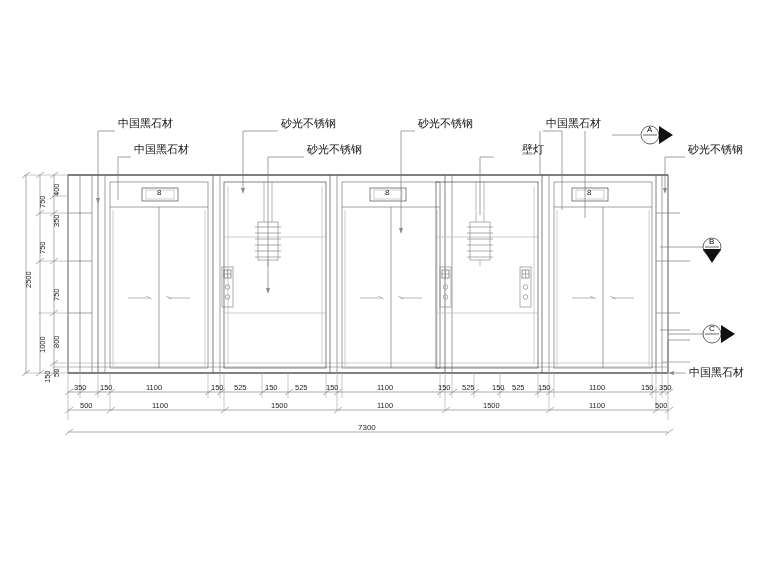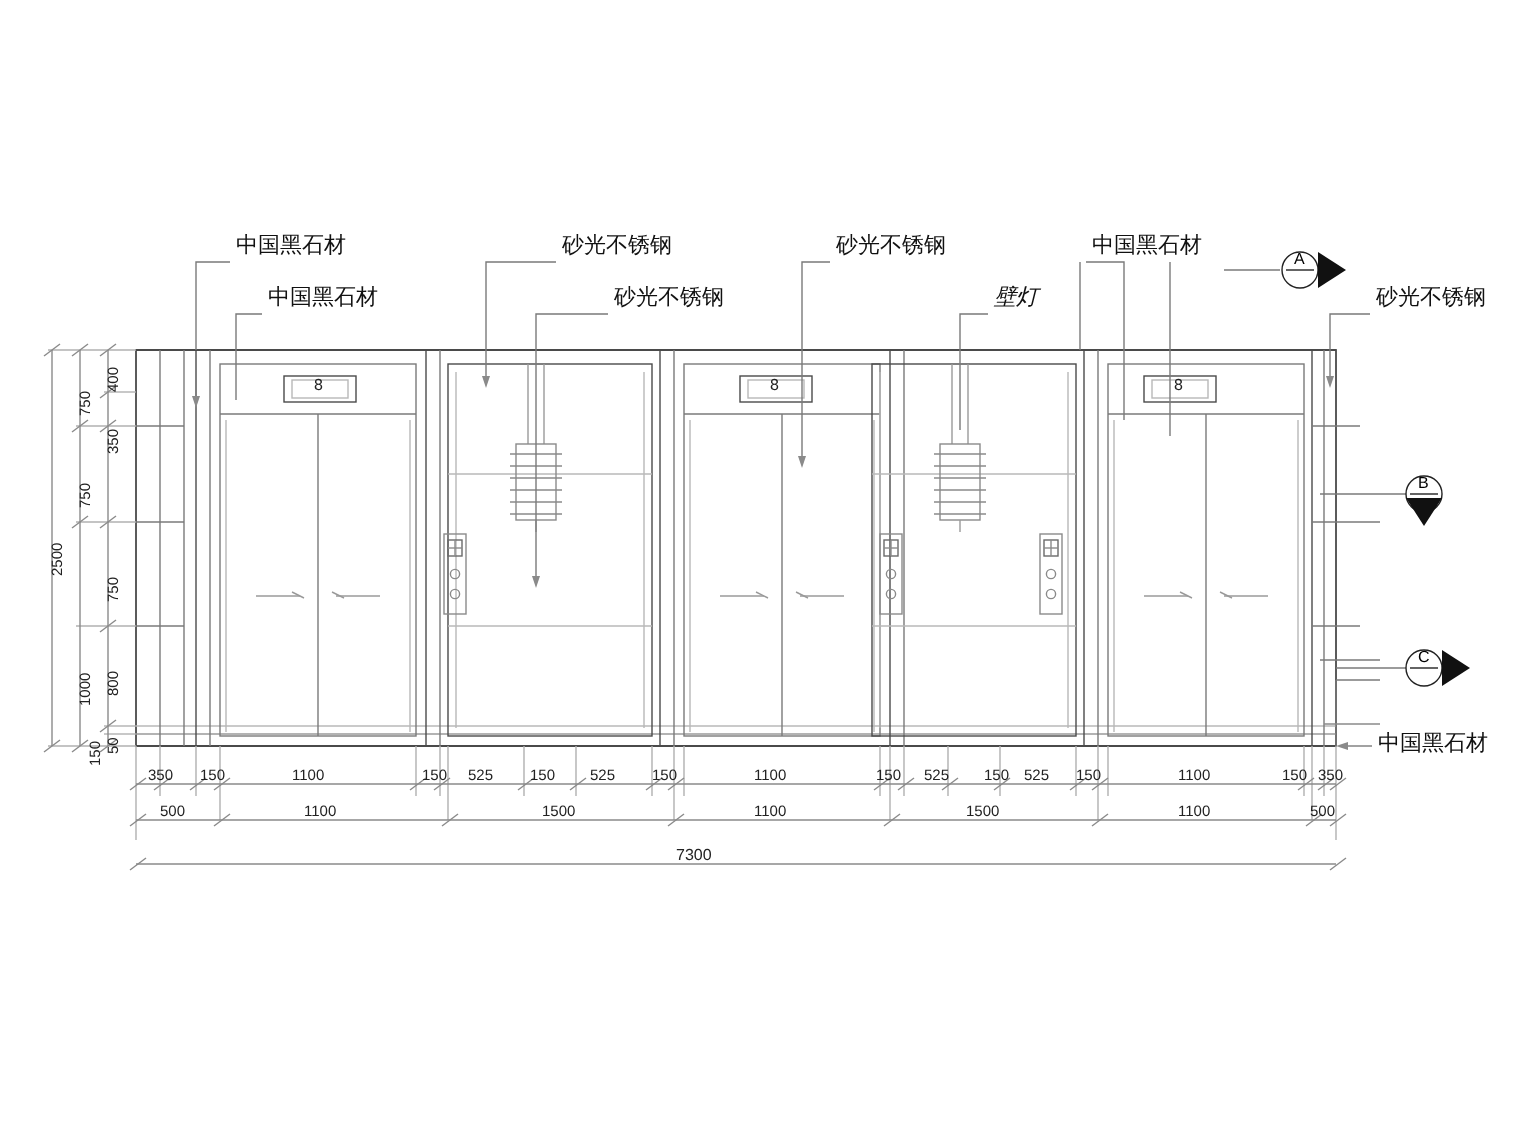--- a/index.html
+++ b/index.html
@@ -281,21 +281,21 @@
     <line x1="65" y1="435" x2="73" y2="429" stroke="#8a8a8a"></line>
     <line x1="665" y1="435" x2="673" y2="429" stroke="#8a8a8a"></line>
   </g>
 </svg>
 
 <div class="lbl" style="left:118px;top:118px;">中国黑石材</div>
 <div class="lbl" style="left:134px;top:144px;">中国黑石材</div>
 <div class="lbl" style="left:281px;top:118px;">砂光不锈钢</div>
 <div class="lbl" style="left:307px;top:144px;">砂光不锈钢</div>
 <div class="lbl" style="left:418px;top:118px;">砂光不锈钢</div>
-<div class="lbl" style="left:497px;top:144px;font-style:italic;">壁灯</div>
+<div class="lbl" style="left:522px;top:144px;">壁灯</div>
 <div class="lbl" style="left:546px;top:118px;">中国黑石材</div>
 <div class="lbl" style="left:688px;top:144px;">砂光不锈钢</div>
 <div class="lbl" style="left:689px;top:367px;">中国黑石材</div>
 
 <div class="mk" style="left:647px;top:125px;">A</div>
 <div class="mk" style="left:709px;top:237px;">B</div>
 <div class="mk" style="left:709px;top:324px;">C</div>
 
 <div class="dim" style="left:157px;top:189px;font-size:8px;">8</div>
 <div class="dim" style="left:385px;top:189px;font-size:8px;">8</div>
@@ -331,15 +331,15 @@
 <div class="dim" style="left:659px;top:384px;">350</div>
 
 <div class="dim" style="left:80px;top:402px;">500</div>
 <div class="dim" style="left:152px;top:402px;">1100</div>
 <div class="dim" style="left:271px;top:402px;">1500</div>
 <div class="dim" style="left:377px;top:402px;">1100</div>
 <div class="dim" style="left:483px;top:402px;">1500</div>
 <div class="dim" style="left:589px;top:402px;">1100</div>
 <div class="dim" style="left:655px;top:402px;">500</div>
 
-<div class="dim" style="left:338px;top:424px;font-size:8px;text-align:center;">7300</div>
+<div class="dim" style="left:358px;top:424px;font-size:8px;text-align:center;">7300</div>
 
 </div>
 
 </body></html>

